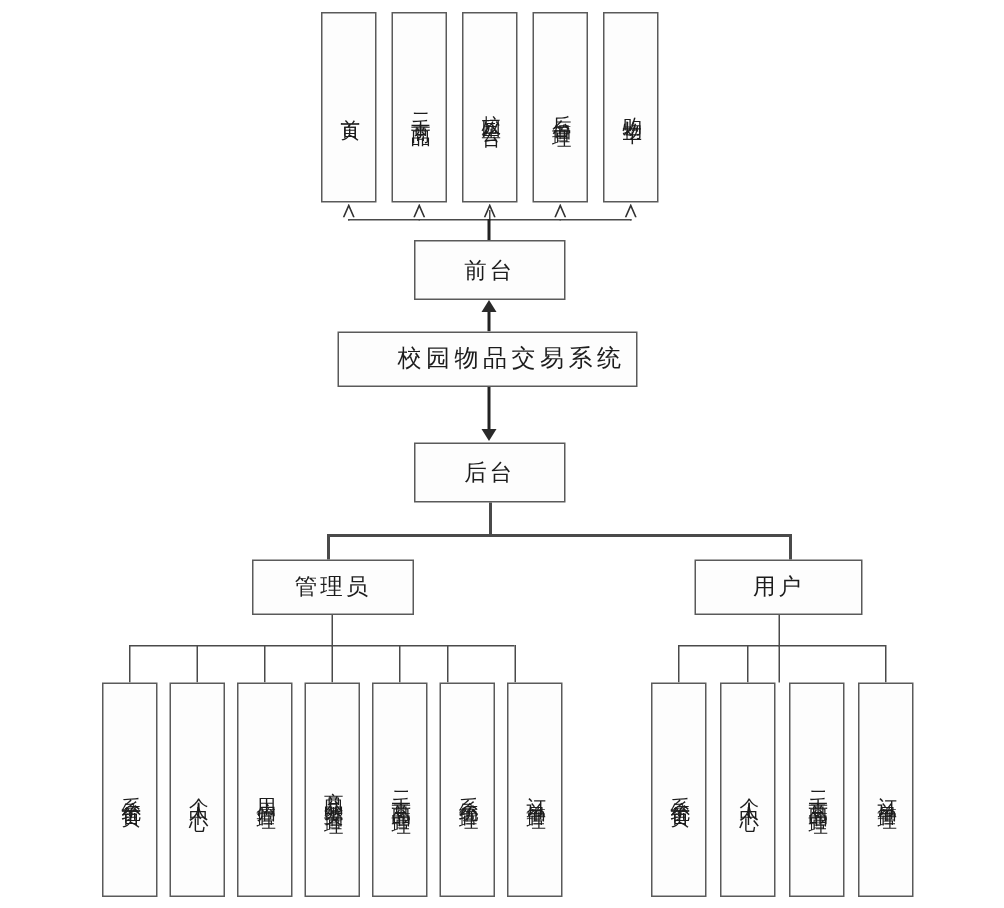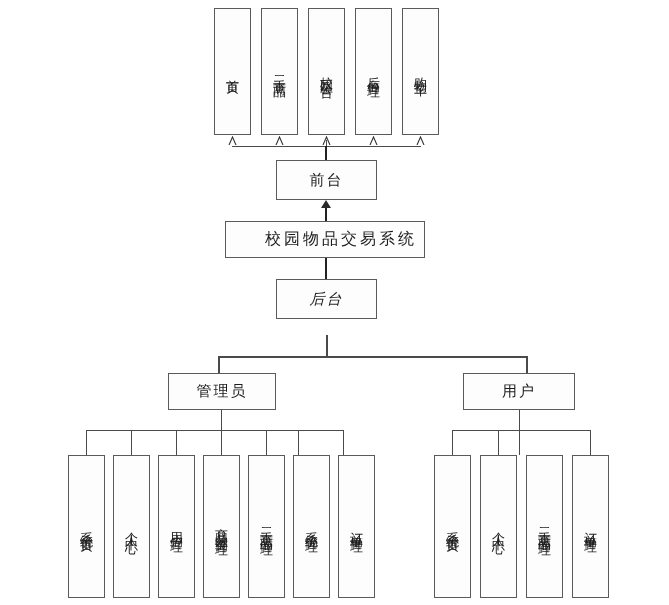--- a/index.html
+++ b/index.html
@@ -127,21 +127,21 @@
   <div class="line thick v" style="left:325px;top:208px;height:13px;"></div>
   <div class="arrow-up" style="left:321px;top:200px;"></div>
 
   <div class="box big" style="left:225px;top:221px;width:200px;height:37px;padding-left:32px;">
     <span>校园物品交易系统</span>
   </div>
 
   <div class="line thick v" style="left:325px;top:258px;height:28px;"></div>
   <div class="arrow-down" style="left:321px;top:286px;"></div>
 
-  <div class="box h" style="left:276px;top:279px;width:101px;height:40px;font-style:italic;">
+  <div class="box h" style="left:276px;top:295px;width:101px;height:40px;">
     <span>后台</span>
   </div>
 
   <div class="line v" style="left:326px;top:335px;width:2px;height:22px;background:#4a4a4a;"></div>
   <div class="line h" style="left:218px;top:356px;width:310px;height:2px;background:#4a4a4a;"></div>
   <div class="line v" style="left:218px;top:356px;width:2px;height:18px;background:#4a4a4a;"></div>
   <div class="line v" style="left:526px;top:356px;width:2px;height:18px;background:#4a4a4a;"></div>
 
   <div class="box h" style="left:463px;top:373px;width:112px;height:37px;">
     <span>用户</span>

